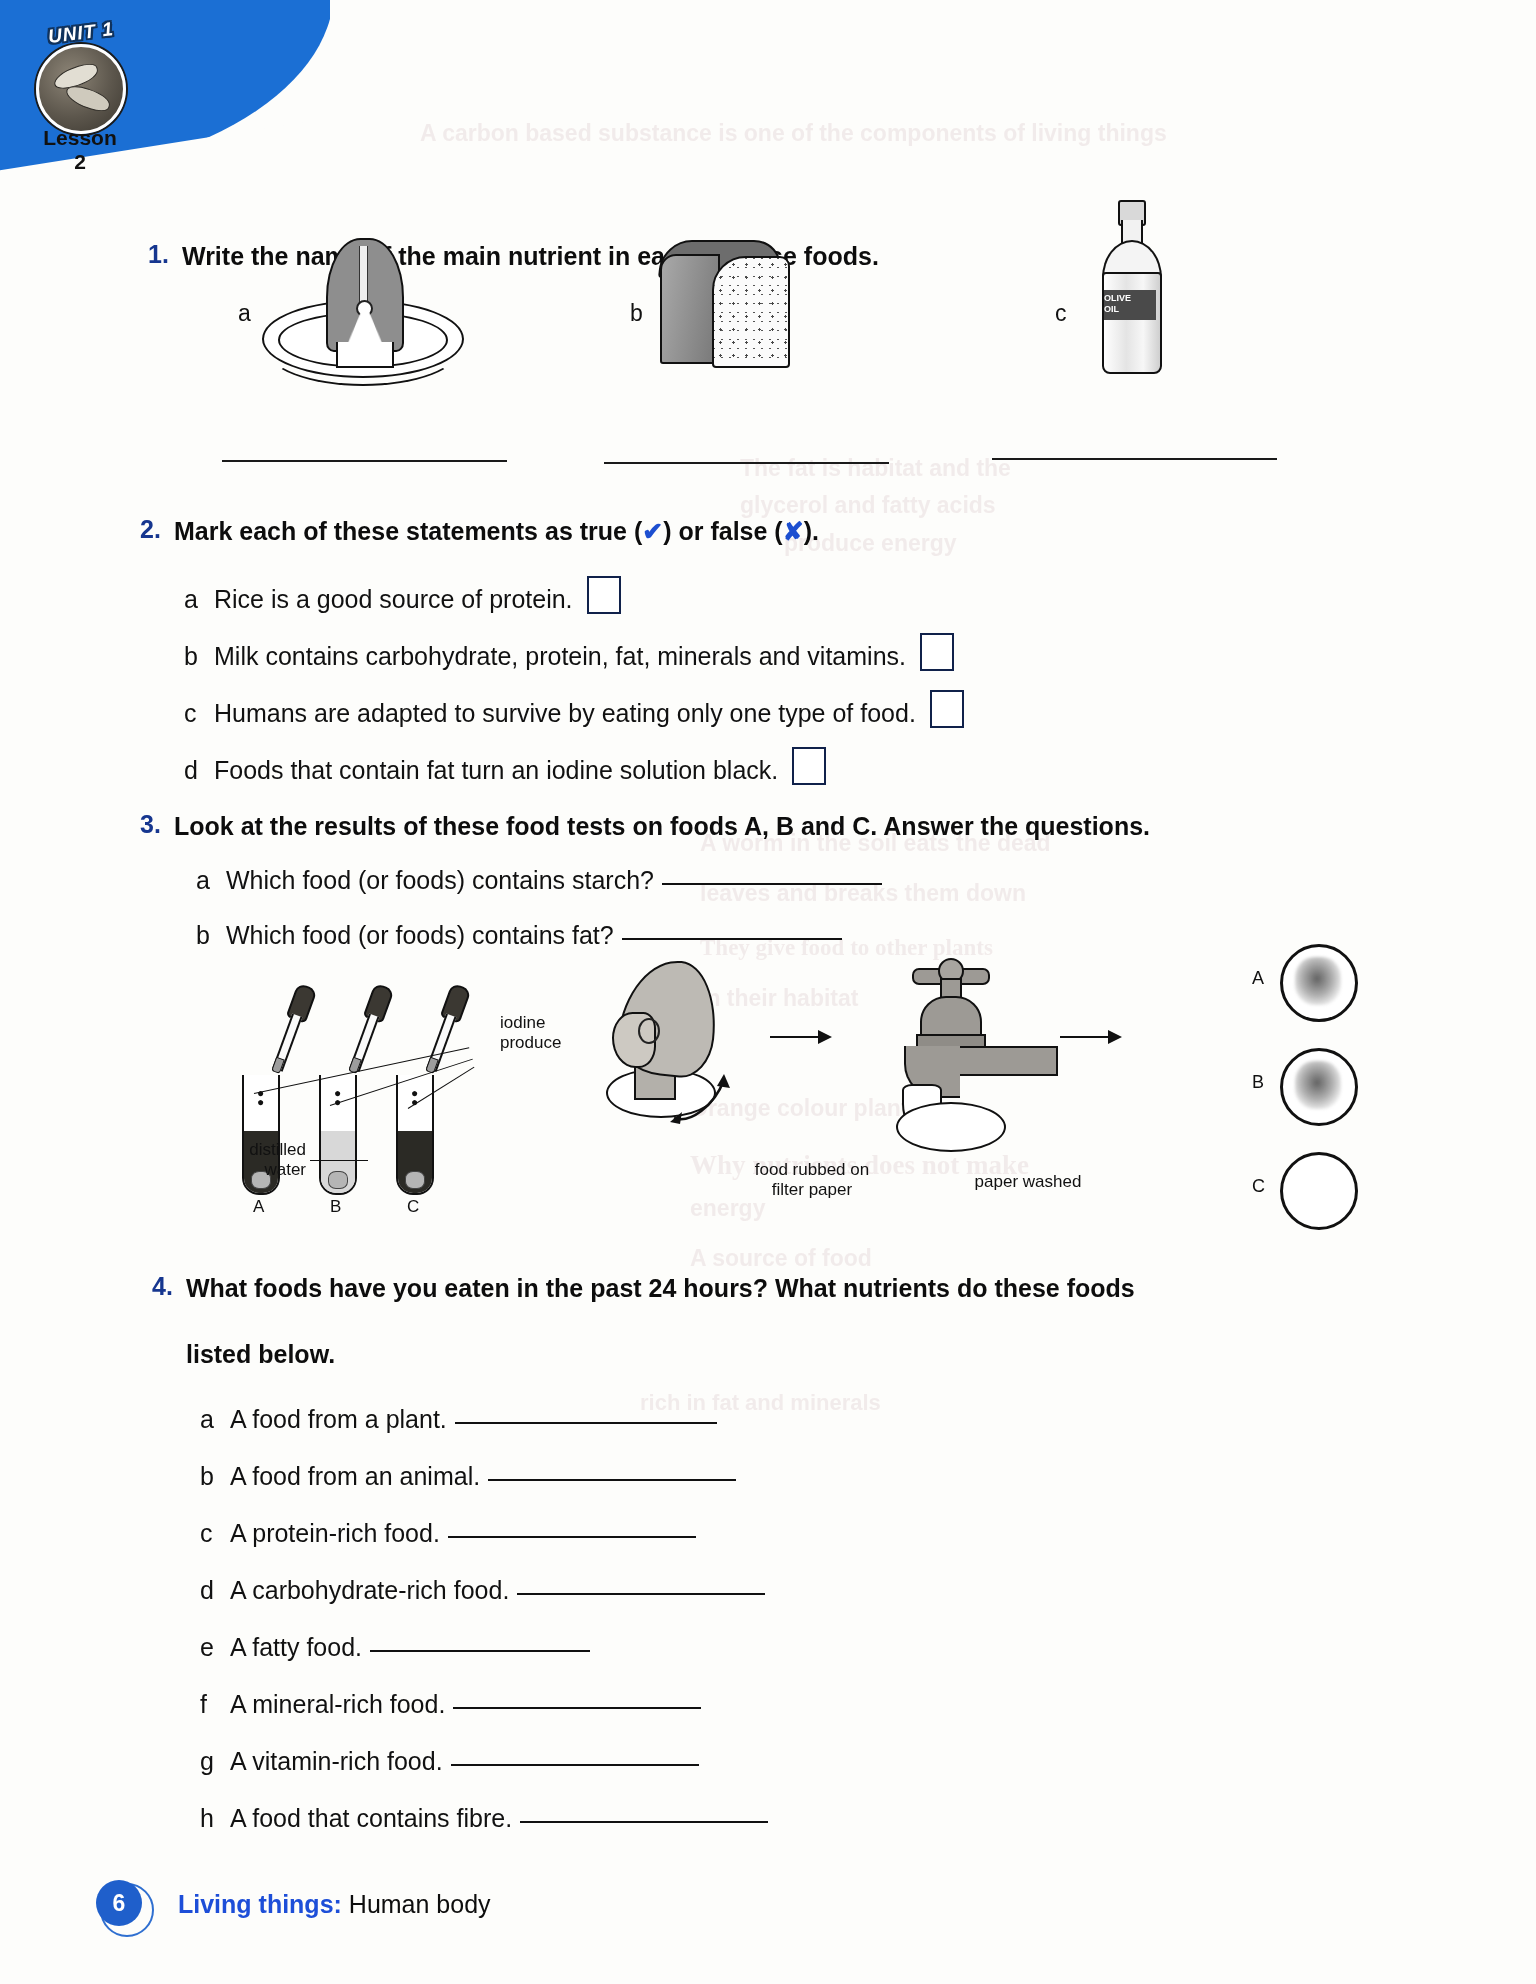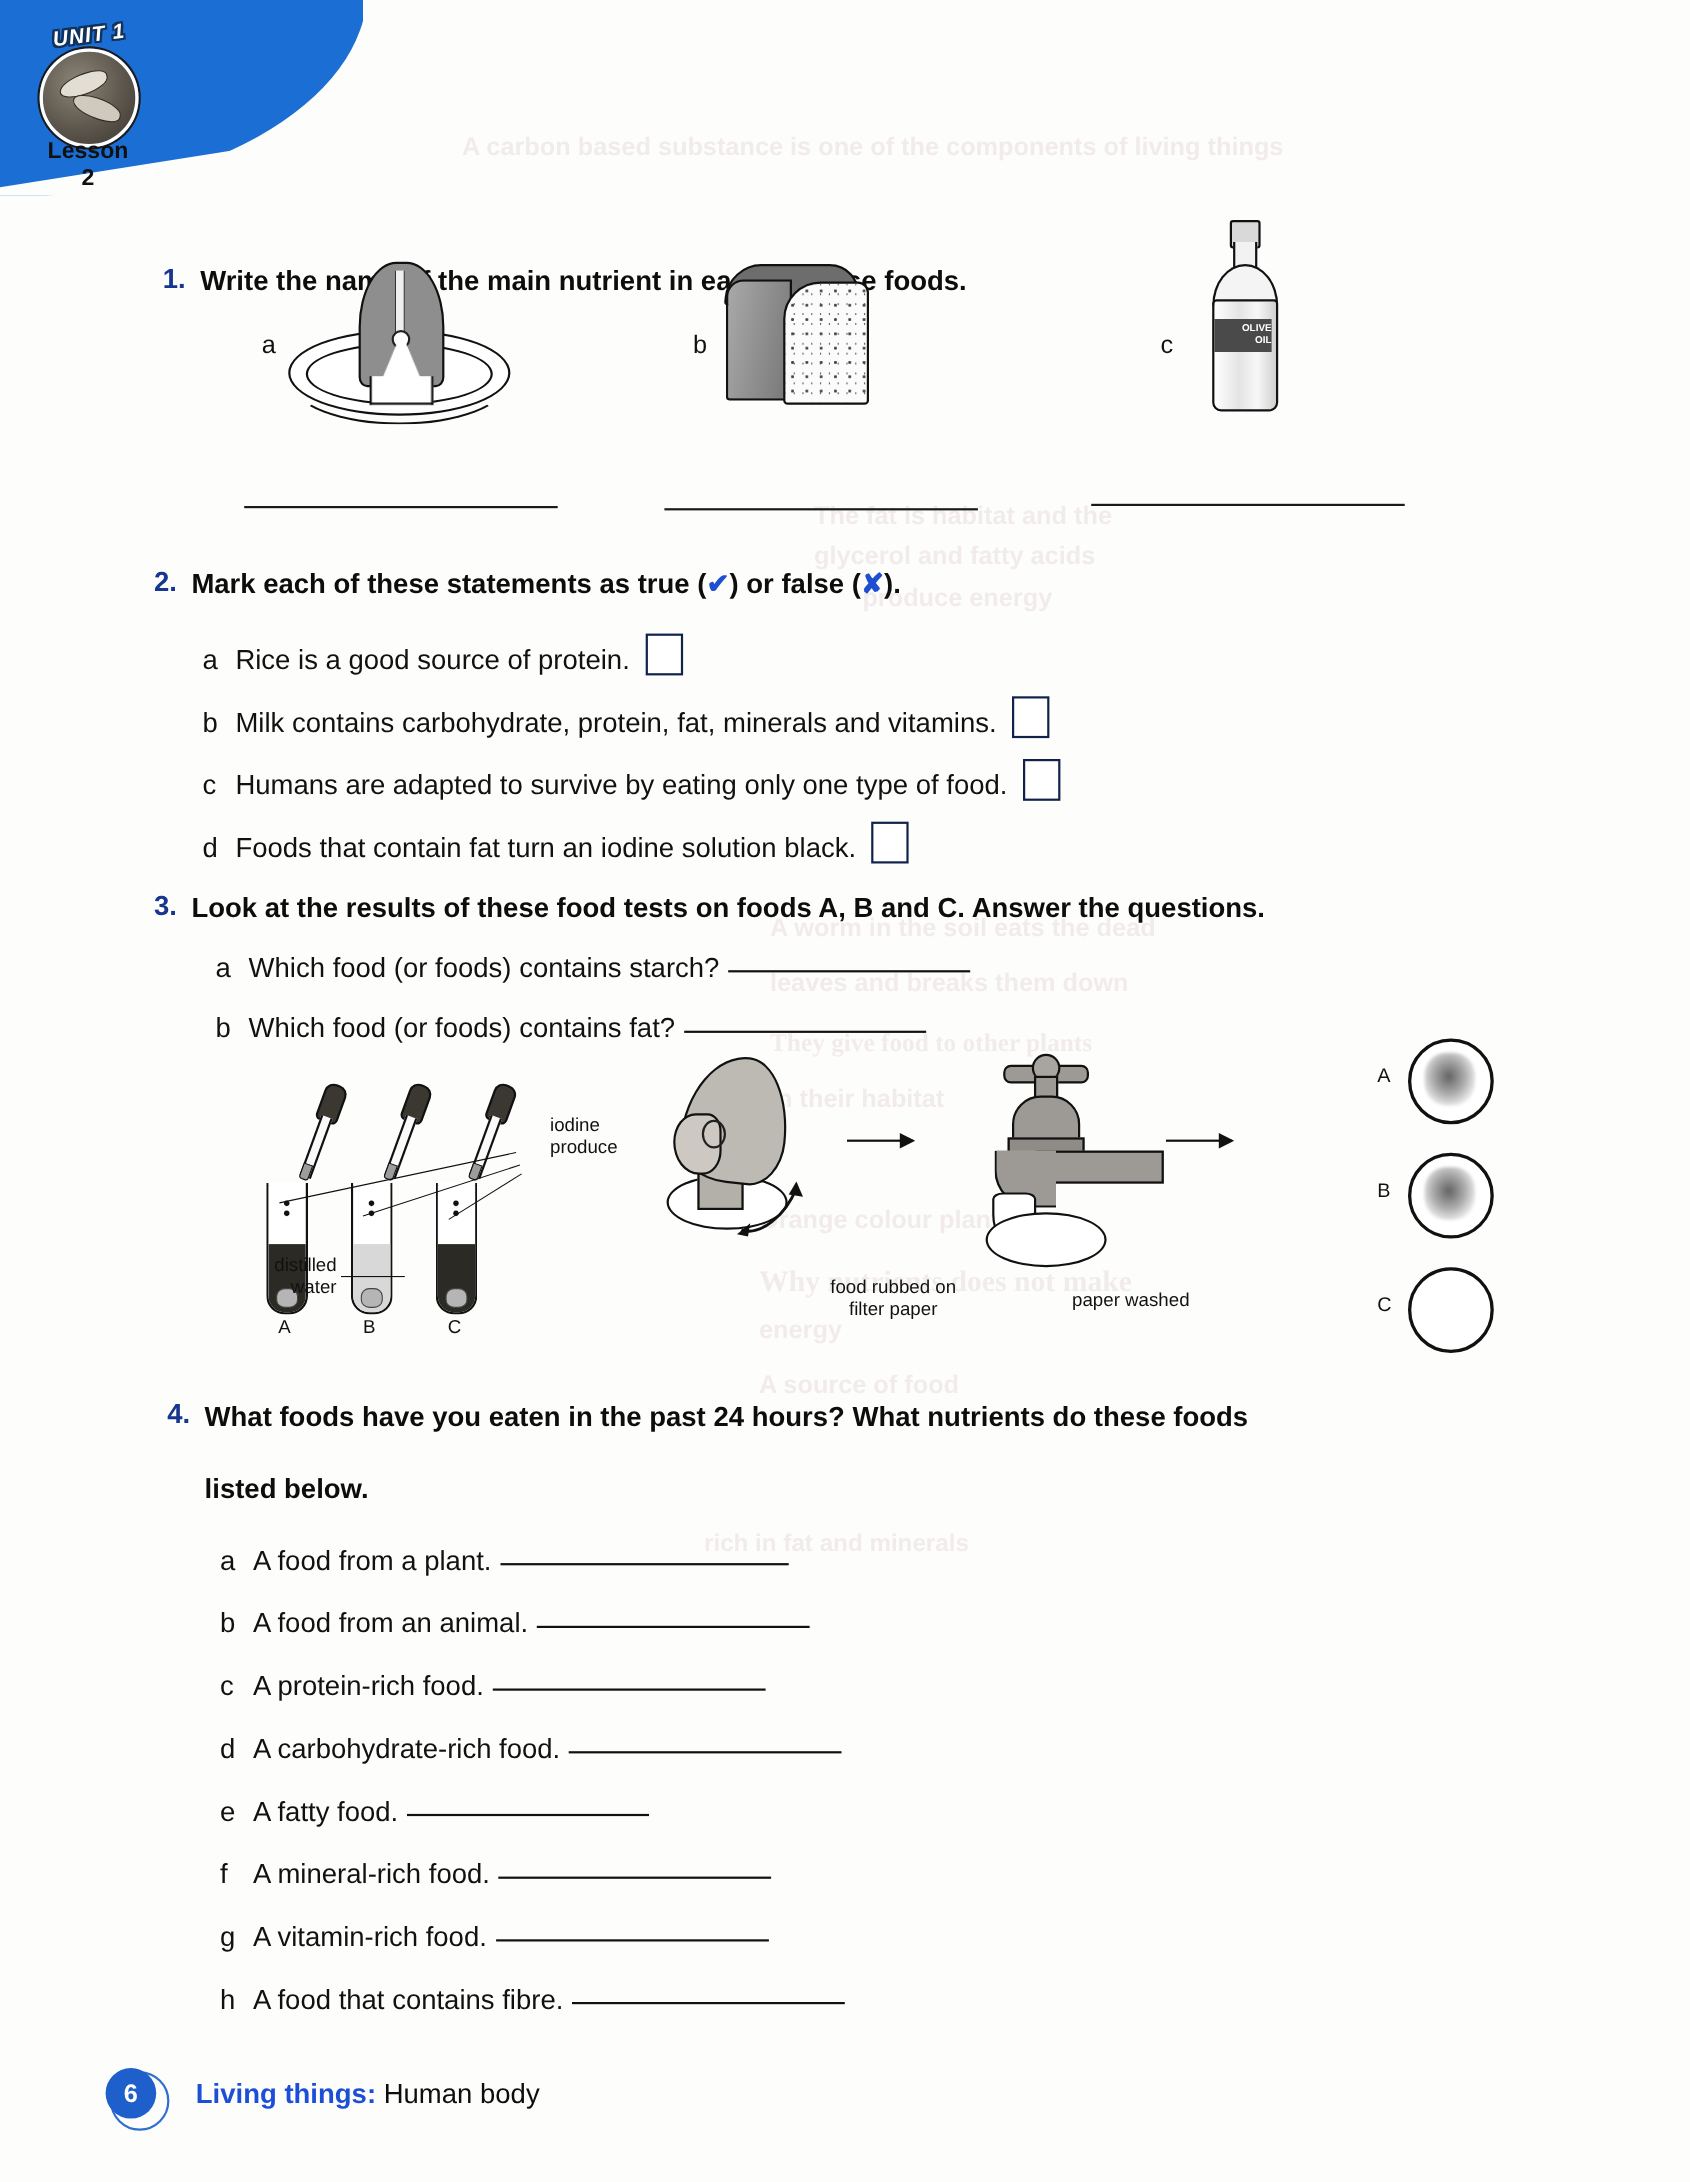--- a/index.html
+++ b/index.html
@@ -369,21 +369,21 @@
   }
   #bottle .label {
     position: absolute;
     left: 10px; top: 90px;
     width: 52px; height: 30px;
     background: #4a4a4a;
     color: #ffffff;
     font-size: 9px;
     font-weight: bold;
     line-height: 11px;
-    text-align: right;
+    text-align: left;
     padding-top: 3px;
     box-sizing: border-box;
   }
 
   
   #starch-test { position: absolute; left: 190px; top: 975px; width: 300px; height: 235px; }
   .tube {
     position: absolute;
     width: 34px; height: 118px;
     border: 2.5px solid #111;

